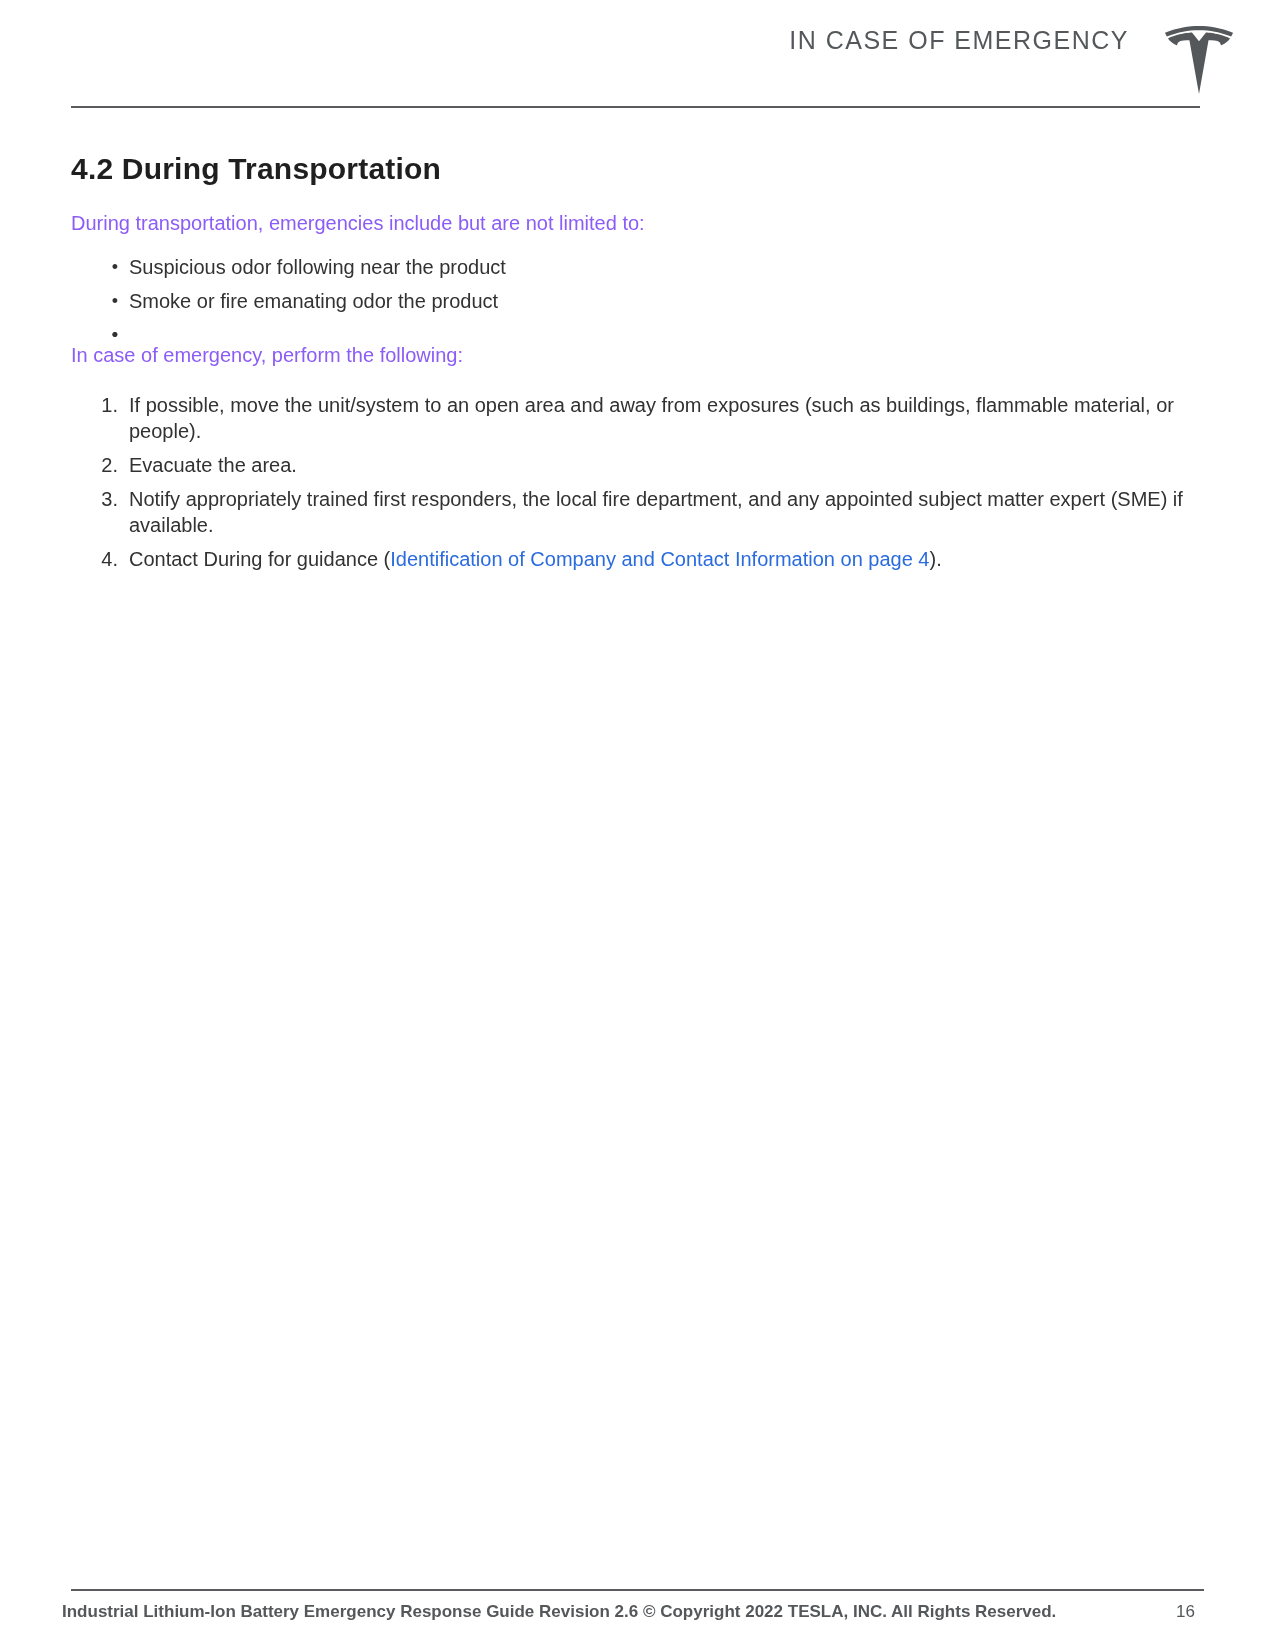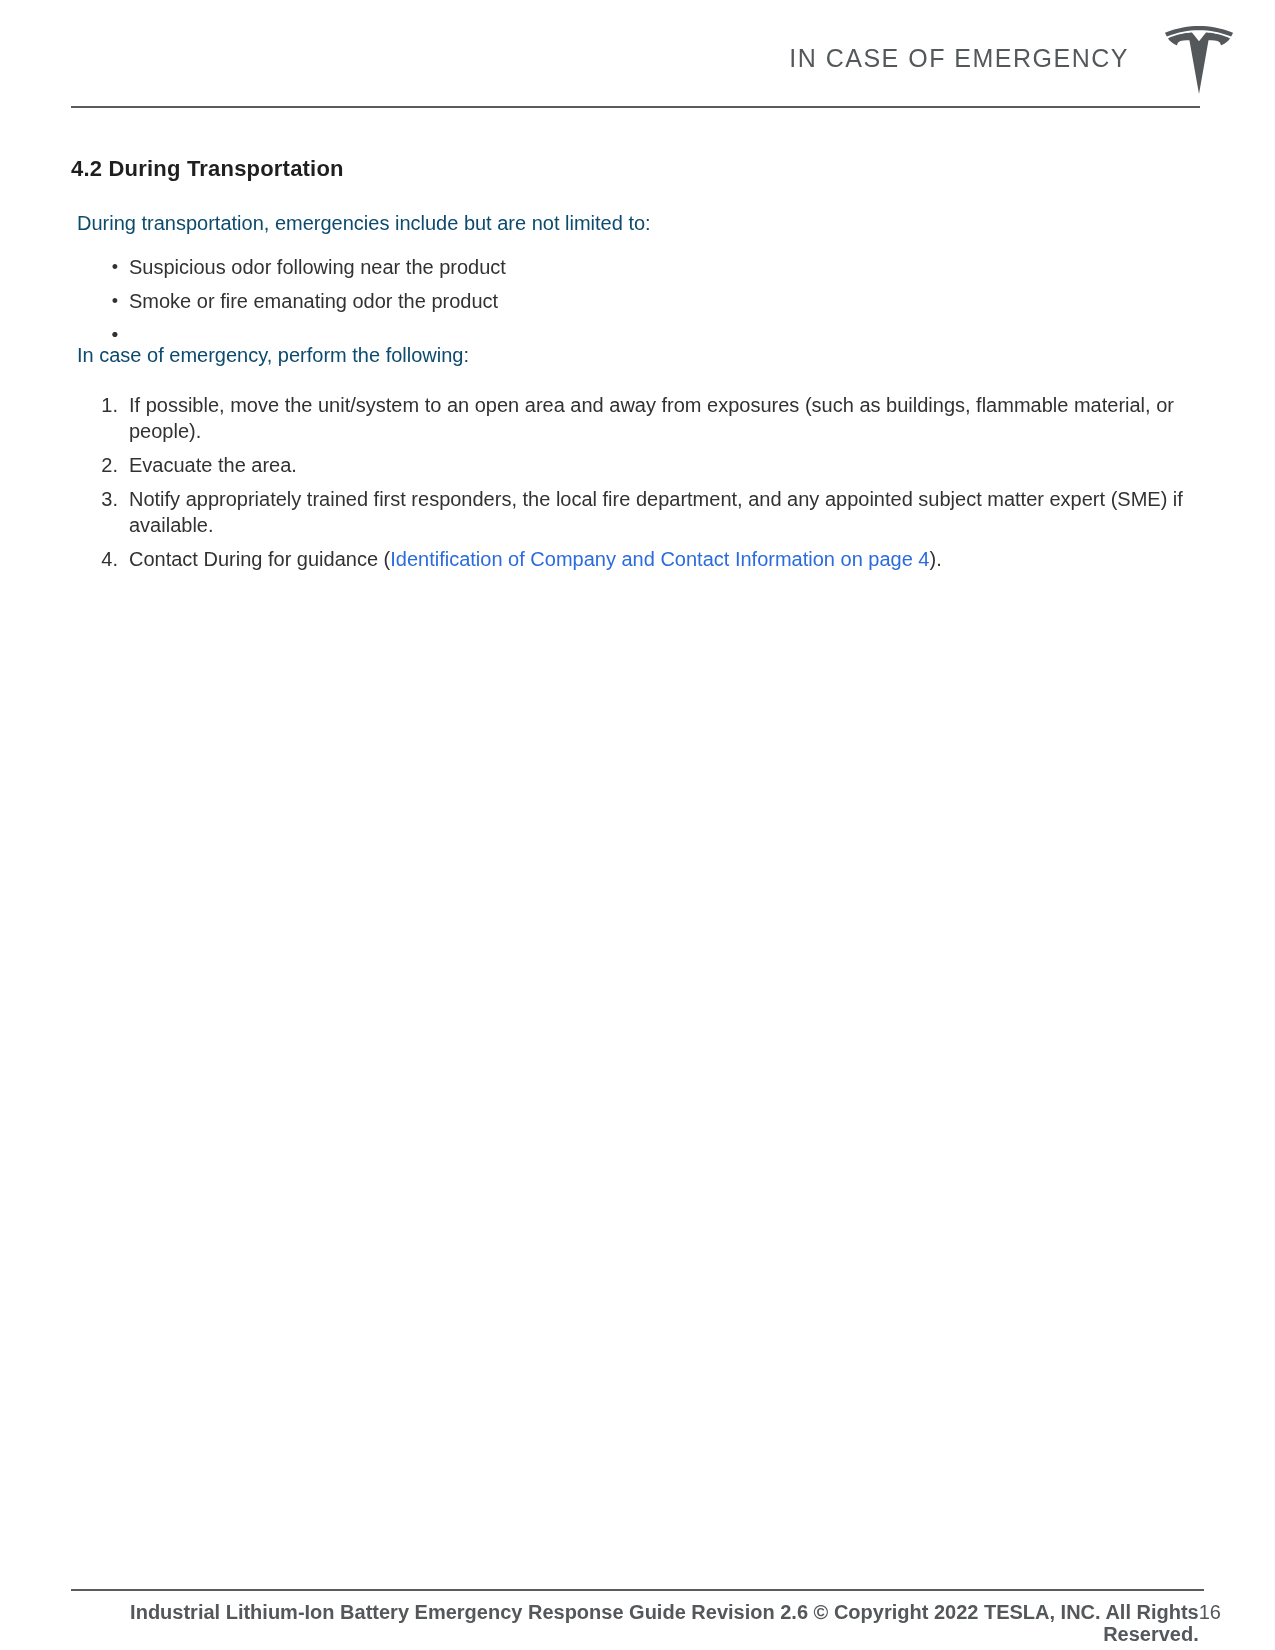--- a/index.html
+++ b/index.html
@@ -15,21 +15,20 @@
   }
 
   
   .header {
     position: absolute;
     top: 26px;
     left: 71px;
     right: 42px;
     display: flex;
     justify-content: flex-end;
-    align-items: center;
     gap: 36px;
   }
   .header-title {
     color: #54585a;
     font-size: 25px;
     letter-spacing: 1.5px;
     font-weight: 400;
     padding-bottom: 4px;
   }
   .logo { width: 68px; height: 68px; flex: 0 0 auto; }
@@ -48,27 +47,27 @@
   .content {
     position: absolute;
     top: 150px;
     left: 71px;
     width: 1133px;
     font-size: 20px;
     line-height: 26px;
   }
   .section-heading {
     margin: 0 0 22px 0;
-    font-size: 22px;
+    font-size: 30px;
     line-height: 38px;
     font-weight: 700;
     color: #1f1f1f;
     letter-spacing: 0.2px;
   }
-  .content p { margin: 6px; color: #0c4a6e; }
+  .content p { margin: 0; color: #8b5cf6; }
 
   ul.bullets, ol.steps {
     list-style: none;
     margin: 18px 0 28px 0;
     padding: 0;
   }
   ol.steps { margin: 24px 0 0 0; }
   li.item {
     position: relative;
     padding-left: 58px;
@@ -96,27 +95,27 @@
     position: absolute;
     top: 1589px;
     left: 71px;
     width: 1133px;
     height: 0;
     border-top: 2px solid #595b5e;
   }
   .footer {
     position: absolute;
     top: 1601px;
-    left: 88px;
+    left: 62px;
     width: 1133px;
     display: flex;
     justify-content: space-between;
     align-items: baseline;
     color: #54585a;
-    font-size: 20px;
+    font-size: 17px;
     font-weight: 700;
     line-height: 22px;
     text-align: right;
   }
   .footer .page-number { font-weight: 400; }
 </style>
 </head>
 <body>
 
 <div class="page">

